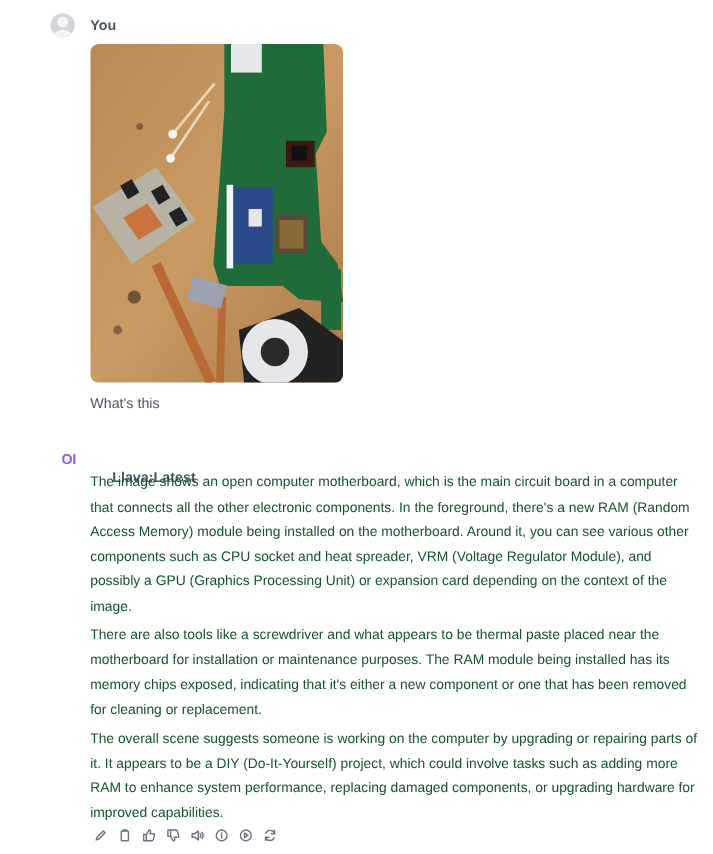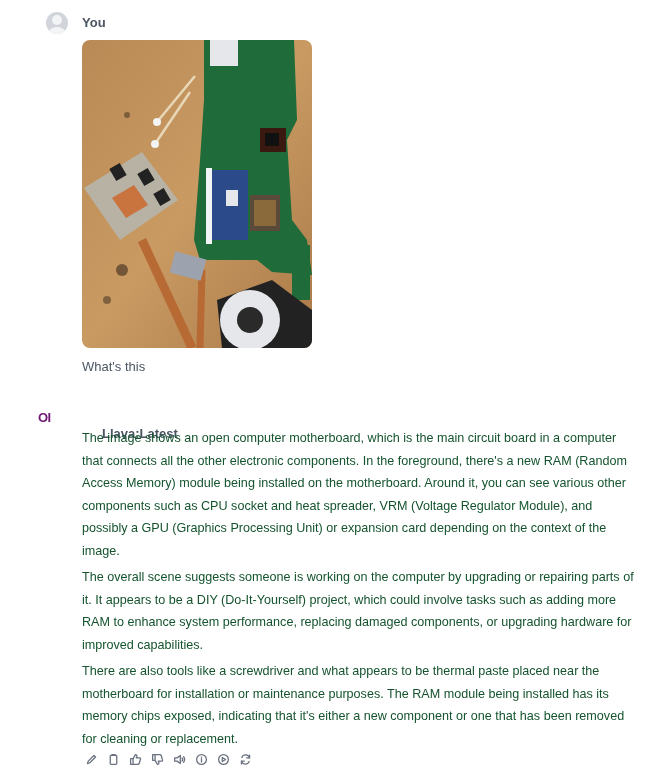--- a/index.html
+++ b/index.html
@@ -6,21 +6,21 @@
   body { width: 648px; height: 776px; position: relative; overflow: hidden;
          font-family: "Liberation Sans", sans-serif; color: #4b5563; }
   .msg { position: absolute; left: 12px; width: 648px; }
   .avatar { position: absolute; left: 34px; top: 12px; width: 22px; height: 22px; border-radius: 50%;
             background: #d1d5db; overflow: hidden; }
   .avatar .head { position: absolute; left: 6px; top: 3px; width: 10px; height: 10px; border-radius: 50%; background: #f3f4f6; }
   .avatar .body { position: absolute; left: 2px; top: 15px; width: 18px; height: 14px; border-radius: 50%; background: #f3f4f6; }
   .name { position: absolute; left: 70px; font-size: 13px; font-weight: bold; color: #4b5563; }
   .photo { position: absolute; left: 70px; top: 40px; width: 230px; height: 308px; border-radius: 8px; overflow: hidden; }
   .user-text { position: absolute; left: 70px; top: 359px; font-size: 13px; color: #4b5563; text-align: center; }
-  .oi-logo { position: absolute; left: 26px; top: 410px; font-size: 13px; font-weight: bold; color: #701a75; letter-spacing: -0.5px; }
+  .oi-logo { position: absolute; left: 44px; top: 410px; font-size: 13px; font-weight: bold; color: #8b5cf6; letter-spacing: -0.5px; }
   .answer { position: absolute; left: 70px; top: 427px; width: 556px; font-size: 12.6px; line-height: 22.5px; color: #14532d; }
   .answer p { margin: 0 0 4px 0; }
   .actions { position: absolute; left: 72px; top: 752px; display: flex; gap: 7px; }
   .act { width: 15px; height: 15px; display: flex; align-items: center; justify-content: center; cursor: pointer; }
   .act svg { width: 13px; height: 13px; stroke: #6b7280; fill: none; stroke-width: 1.6; stroke-linecap: round; stroke-linejoin: round; }
 </style>
 </head>
 <body>
 
 <div class="msg" style="top:0;height:390px;">
@@ -81,22 +81,22 @@
   </div>
 
   <div class="user-text">What's this</div>
 </div>
 
 <div class="msg" style="top:0;">
   <div class="oi-logo">OI</div>
   <div class="name" style="top:426px;padding-left:20px;">Llava:Latest</div>
   <div class="answer">
     <p>The image shows an open computer motherboard, which is the main circuit board in a computer that connects all the other electronic components. In the foreground, there's a new RAM (Random Access Memory) module being installed on the motherboard. Around it, you can see various other components such as CPU socket and heat spreader, VRM (Voltage Regulator Module), and possibly a GPU (Graphics Processing Unit) or expansion card depending on the context of the image.</p>
+    <p>There are also tools like a screwdriver and what appears to be thermal paste placed near the motherboard for installation or maintenance purposes. The RAM module being installed has its memory chips exposed, indicating that it's either a new component or one that has been removed for cleaning or replacement.</p>
     <p>The overall scene suggests someone is working on the computer by upgrading or repairing parts of it. It appears to be a DIY (Do-It-Yourself) project, which could involve tasks such as adding more RAM to enhance system performance, replacing damaged components, or upgrading hardware for improved capabilities.</p>
-    <p>There are also tools like a screwdriver and what appears to be thermal paste placed near the motherboard for installation or maintenance purposes. The RAM module being installed has its memory chips exposed, indicating that it's either a new component or one that has been removed for cleaning or replacement.</p>
   </div>
 
   <div class="actions">
     <div class="act" title="Edit">
       <svg viewBox="0 0 16 16">
           <path d="M3 13 L4 10 L11 3 L13 5 L6 12 Z"></path>
         </svg>
     </div>
     <div class="act" title="Copy">
       <svg viewBox="0 0 16 16">

